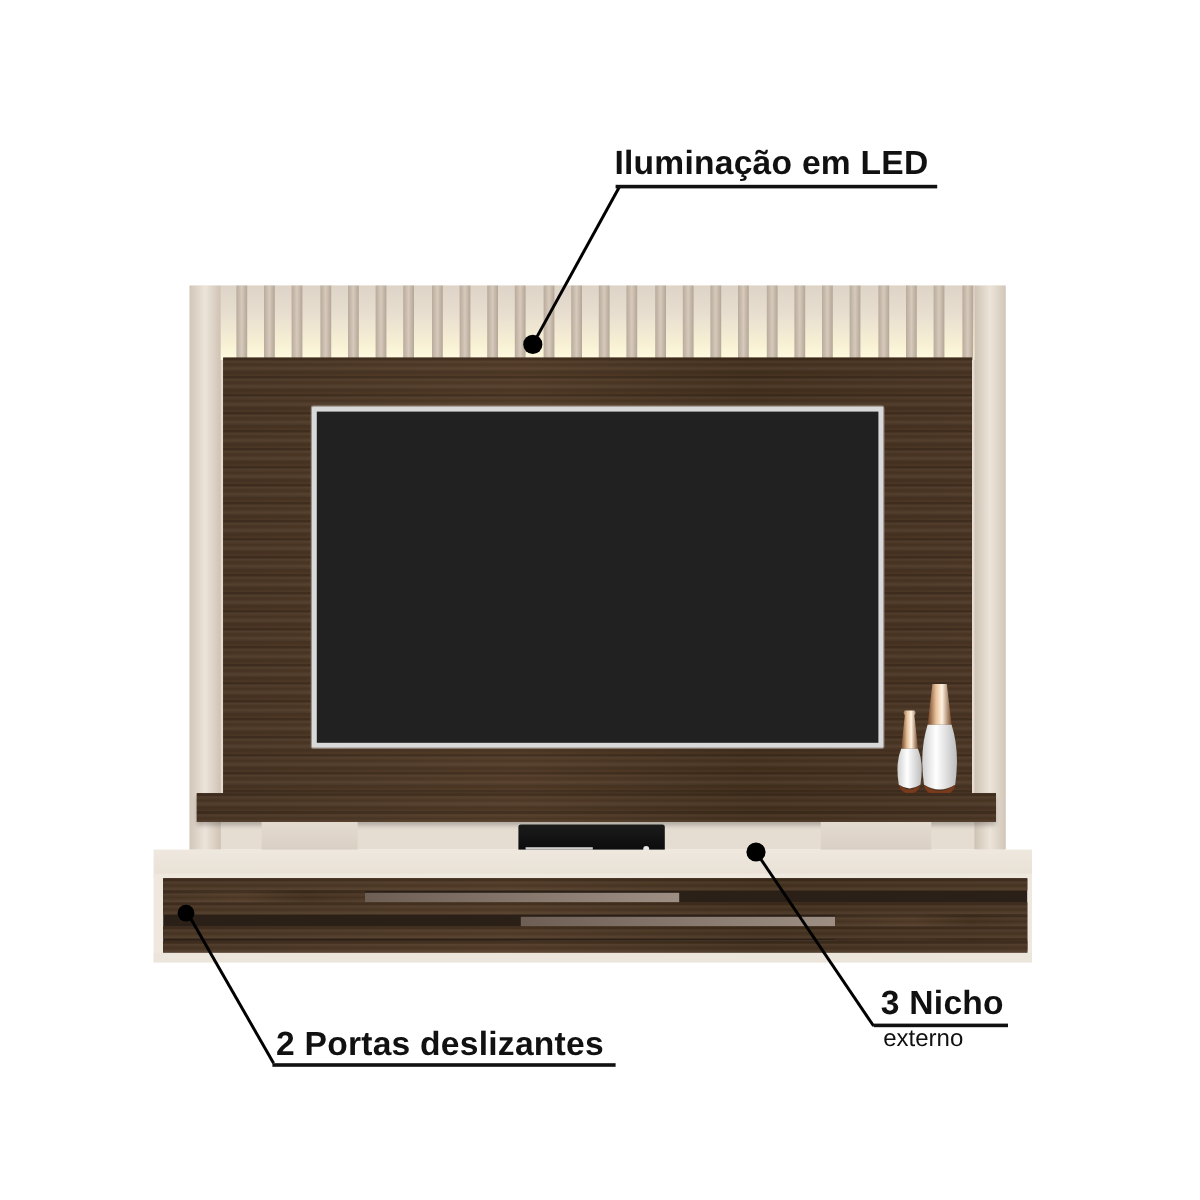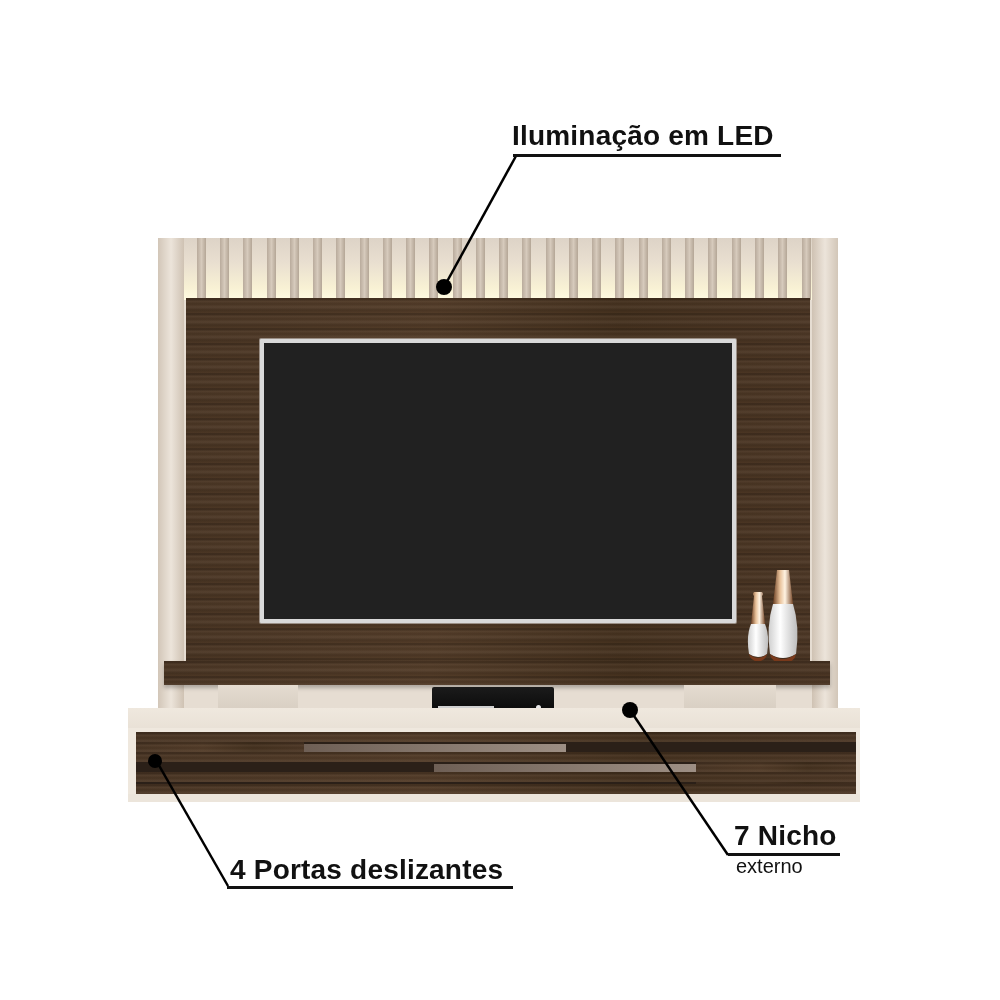--- a/index.html
+++ b/index.html
@@ -155,18 +155,18 @@
   <line x1="157" y1="762" x2="228" y2="886" stroke="#000" stroke-width="2.5"></line>
 </svg>
 
 <div class="dot" style="left:436px;top:279px;"></div>
 <div class="dot" style="left:622px;top:702px;"></div>
 <div class="dot" style="left:148px;top:754px;width:14px;height:14px;"></div>
 
 <div class="label" style="left:512px;top:120px;">Iluminação em LED</div>
 <div class="underline" style="left:513px;top:154px;width:268px;"></div>
 
-<div class="label" style="left:734px;top:820px;">7 Nicho</div>
+<div class="label" style="left:734px;top:820px;">3 Nicho</div>
 <div class="underline" style="left:728px;top:853px;width:112px;"></div>
 <div class="sublabel" style="left:736px;top:855px;">externo</div>
 
-<div class="label" style="left:230px;top:854px;">4 Portas deslizantes</div>
+<div class="label" style="left:230px;top:854px;">2 Portas deslizantes</div>
 <div class="underline" style="left:227px;top:886px;width:286px;"></div>
 
 </body></html>

